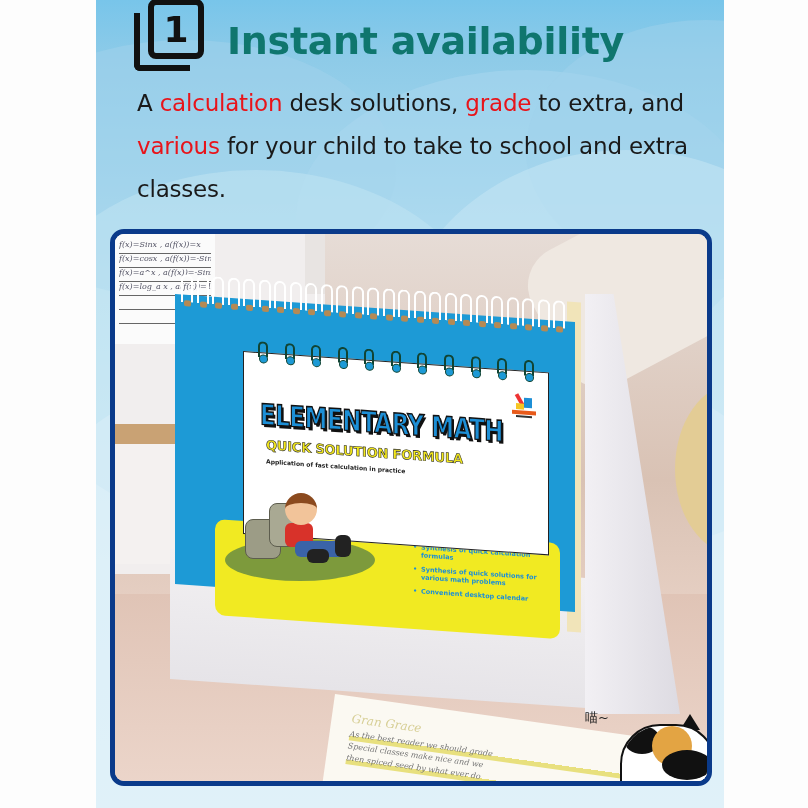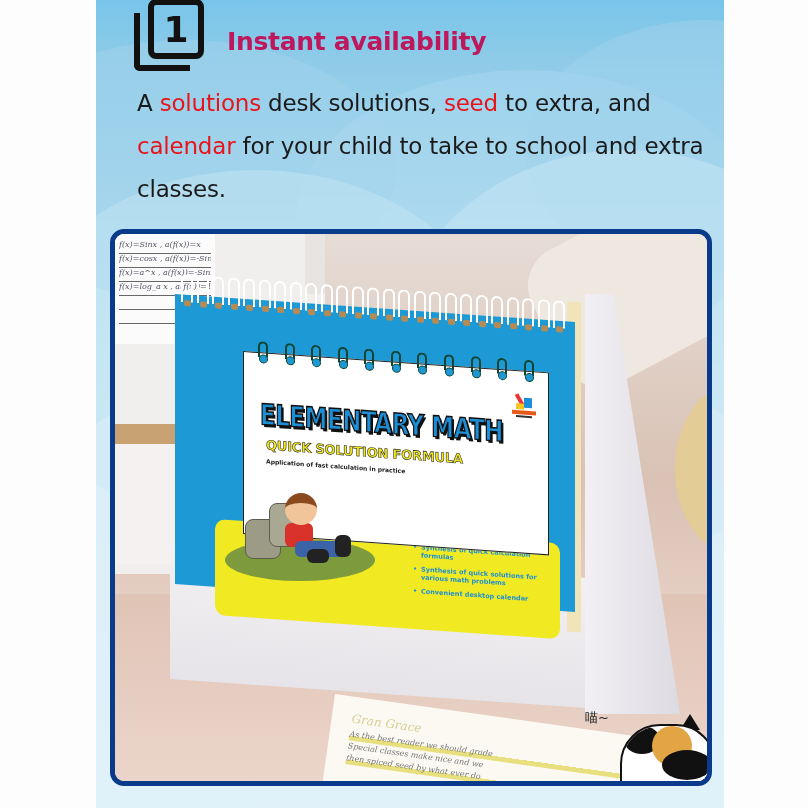--- a/index.html
+++ b/index.html
@@ -26,21 +26,21 @@
       border-left: 6px solid #111; border-bottom: 6px solid #111; border-bottom-left-radius: 6px;
     }
     .num-icon .front {
       position: absolute; left: 17px; top: -4px; width: 56px; height: 60px;
       border: 6px solid #111; border-radius: 8px;
       display: flex; align-items: center; justify-content: center;
       font-family: "DejaVu Sans", sans-serif; font-weight: bold; font-size: 36px; color: #111;
     }
     .title {
       margin-left: 22px; margin-top: 4px;
-      font-family: "DejaVu Sans", sans-serif; font-weight: bold; font-size: 25px; color: #be185d;
+      font-family: "DejaVu Sans", sans-serif; font-weight: bold; font-size: 38px; color: #0f766e;
       letter-spacing: -0.3px;
     }
 
     .desc {
       position: absolute; left: 137px; top: 82px; width: 570px;
       font-family: "DejaVu Sans", sans-serif; font-size: 23px; line-height: 43px; color: #1a1a1a;
       letter-spacing: -0.2px;
     }
     .desc .hl { color: #e8141a; }
 
@@ -144,21 +144,21 @@
 
 <div class="header">
   <div class="num-icon">
     <div class="back"></div>
     <div class="front">1</div>
   </div>
   <div class="title">Instant availability</div>
 </div>
 
 <p class="desc">
-  <span>A </span><span class="hl">solutions</span><span> desk solutions, </span><span class="hl">seed</span><span> to extra, and </span><span class="hl">calendar</span><span> for your child to take to school and extra classes.</span>
+  <span>A </span><span class="hl">calculation</span><span> desk solutions, </span><span class="hl">grade</span><span> to extra, and </span><span class="hl">various</span><span> for your child to take to school and extra classes.</span>
 </p>
 
 <div class="photo-frame">
   <div class="wall-left"></div>
   <div class="notepaper">
     <div>f(x)=Sinx , a(f(x))=x</div>
     <div>f(x)=cosx , a(f(x))=-Sinx</div>
     <div>f(x)=a^x , a(f(x))=-Sinx</div>
     <div>f(x)=log_a x , a(f(x))=1/x ln a</div>
     <div></div>

